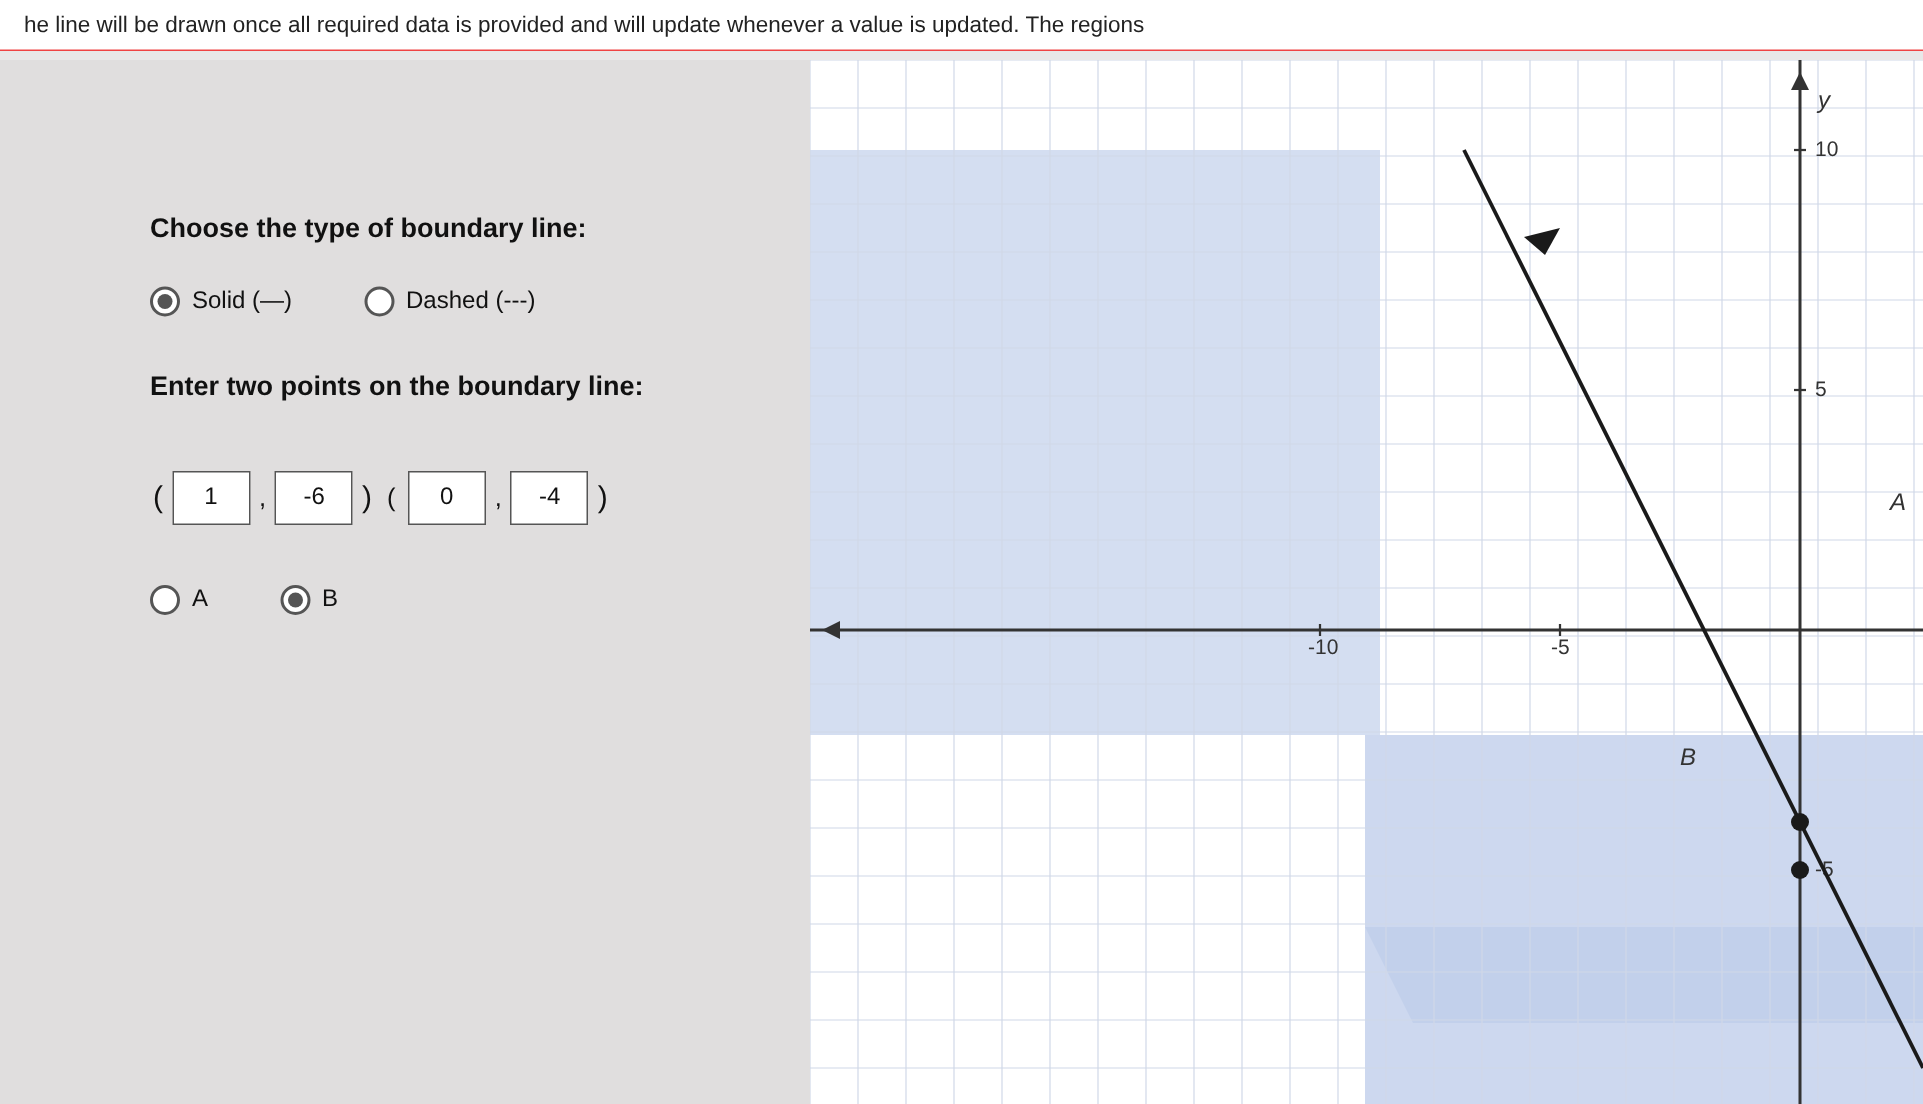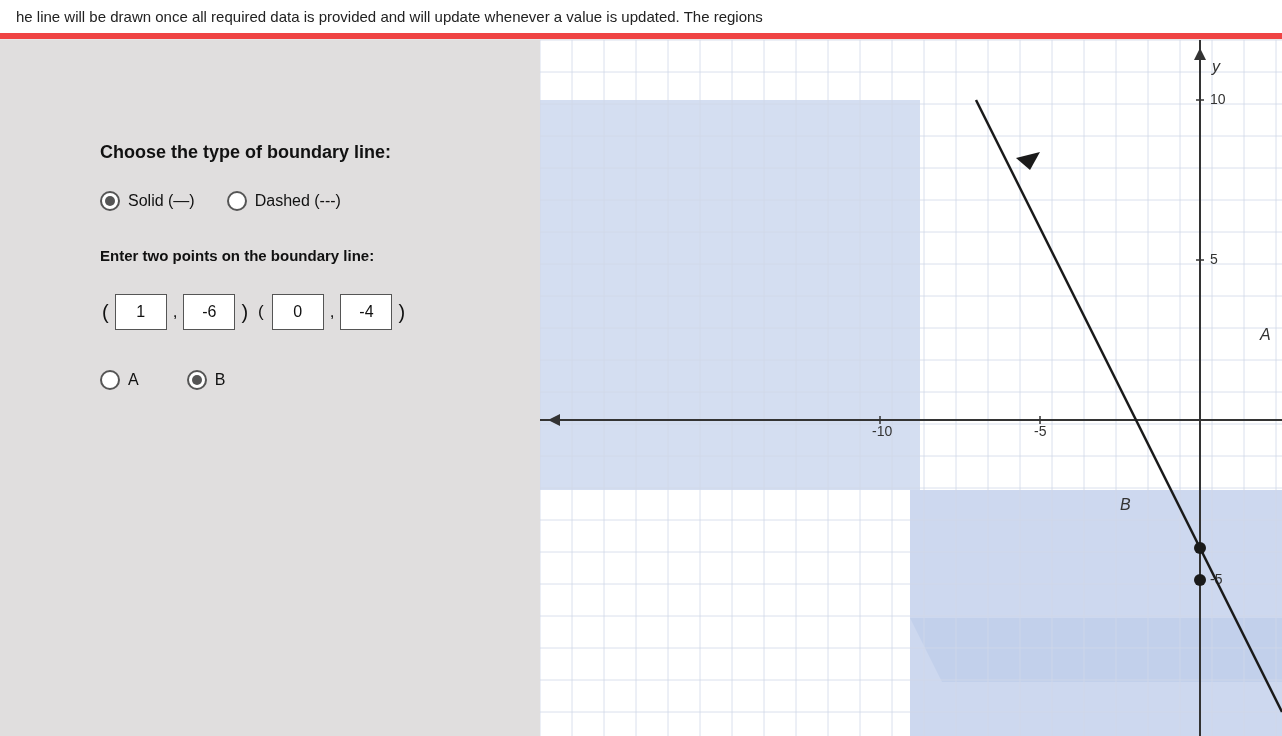--- a/index.html
+++ b/index.html
@@ -14,21 +14,21 @@
 
     .top-text {
       position: absolute;
       top: 0;
       left: 0;
       right: 0;
       background: white;
       padding: 8px 16px;
       font-size: 15px;
       color: #222;
-      border-bottom: 6px solid #ef4444;
+      border-bottom: 1px solid #ef4444;
     }
 
     .left-panel {
       position: absolute;
       top: 40px;
       left: 0;
       width: 560px;
       height: 696px;
       background: #e0dede;
       display: flex;
@@ -41,21 +41,21 @@
       font-size: 18px;
       font-weight: bold;
       color: #111;
       margin-bottom: 28px;
       margin-top: 42px;
     }
 
     .radio-group {
       display: flex;
       align-items: center;
-      gap: 32px;
+      gap: 48px;
       margin-bottom: 36px;
     }
 
     .radio-option {
       display: flex;
       align-items: center;
       gap: 8px;
       font-size: 16px;
       color: #111;
       cursor: pointer;
@@ -78,24 +78,24 @@
 
     .radio-circle.selected::after {
       content: '';
       width: 10px;
       height: 10px;
       border-radius: 50%;
       background: #555;
     }
 
     .points-title {
-      font-size: 15px;
+      font-size: 18px;
       font-weight: bold;
       color: #111;
-      margin-bottom: 30px;
+      margin-bottom: 46px;
     }
 
     .points-row {
       display: flex;
       align-items: center;
       gap: 4px;
       margin-bottom: 40px;
       font-size: 17px;
       color: #111;
     }

